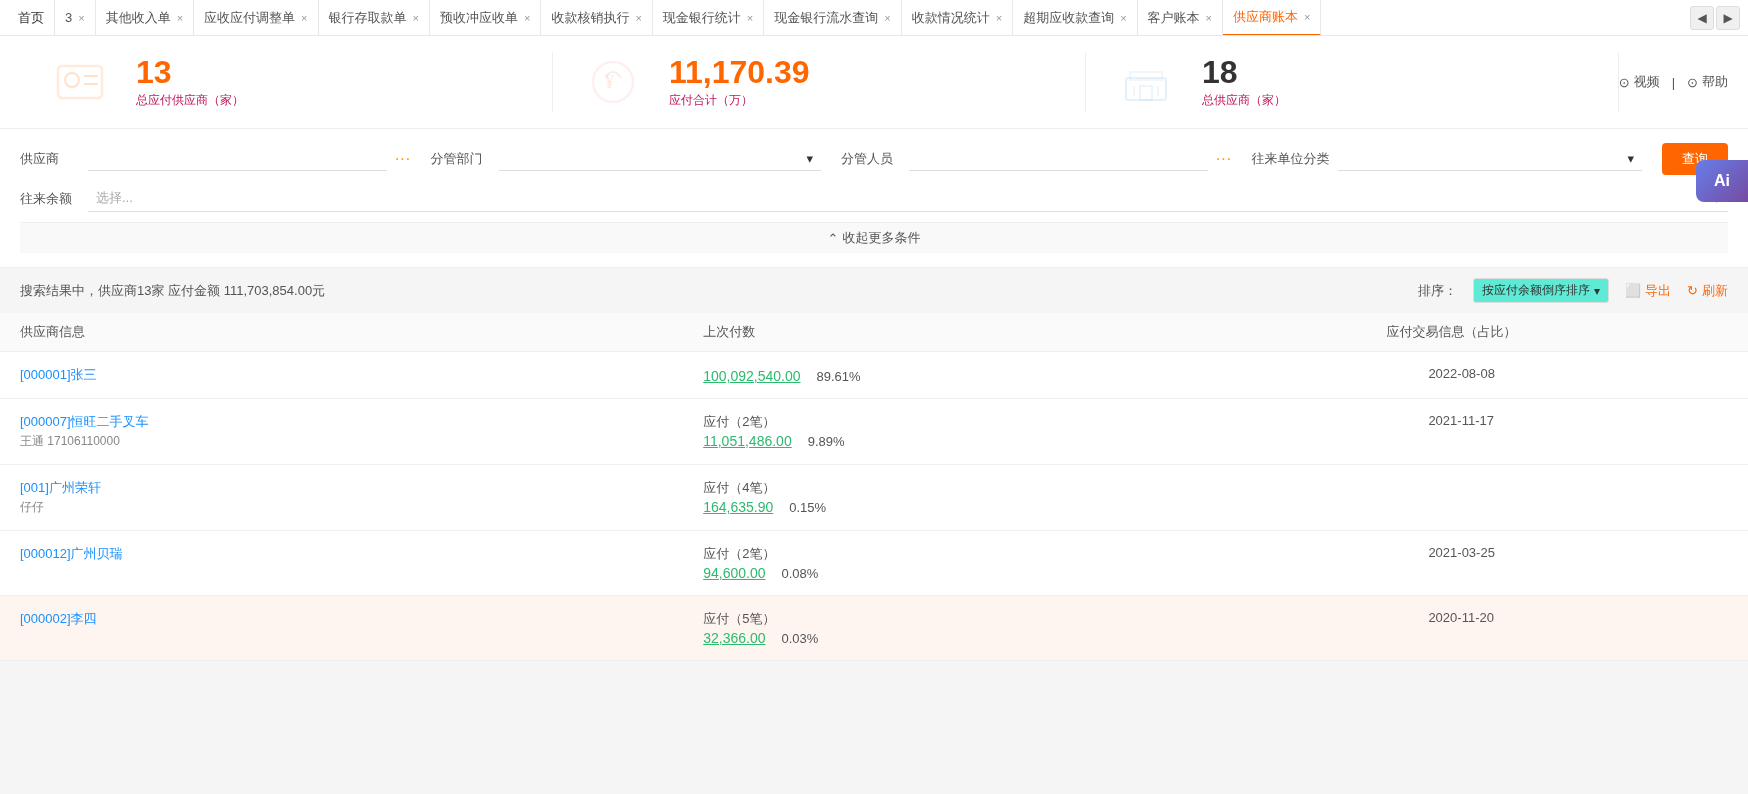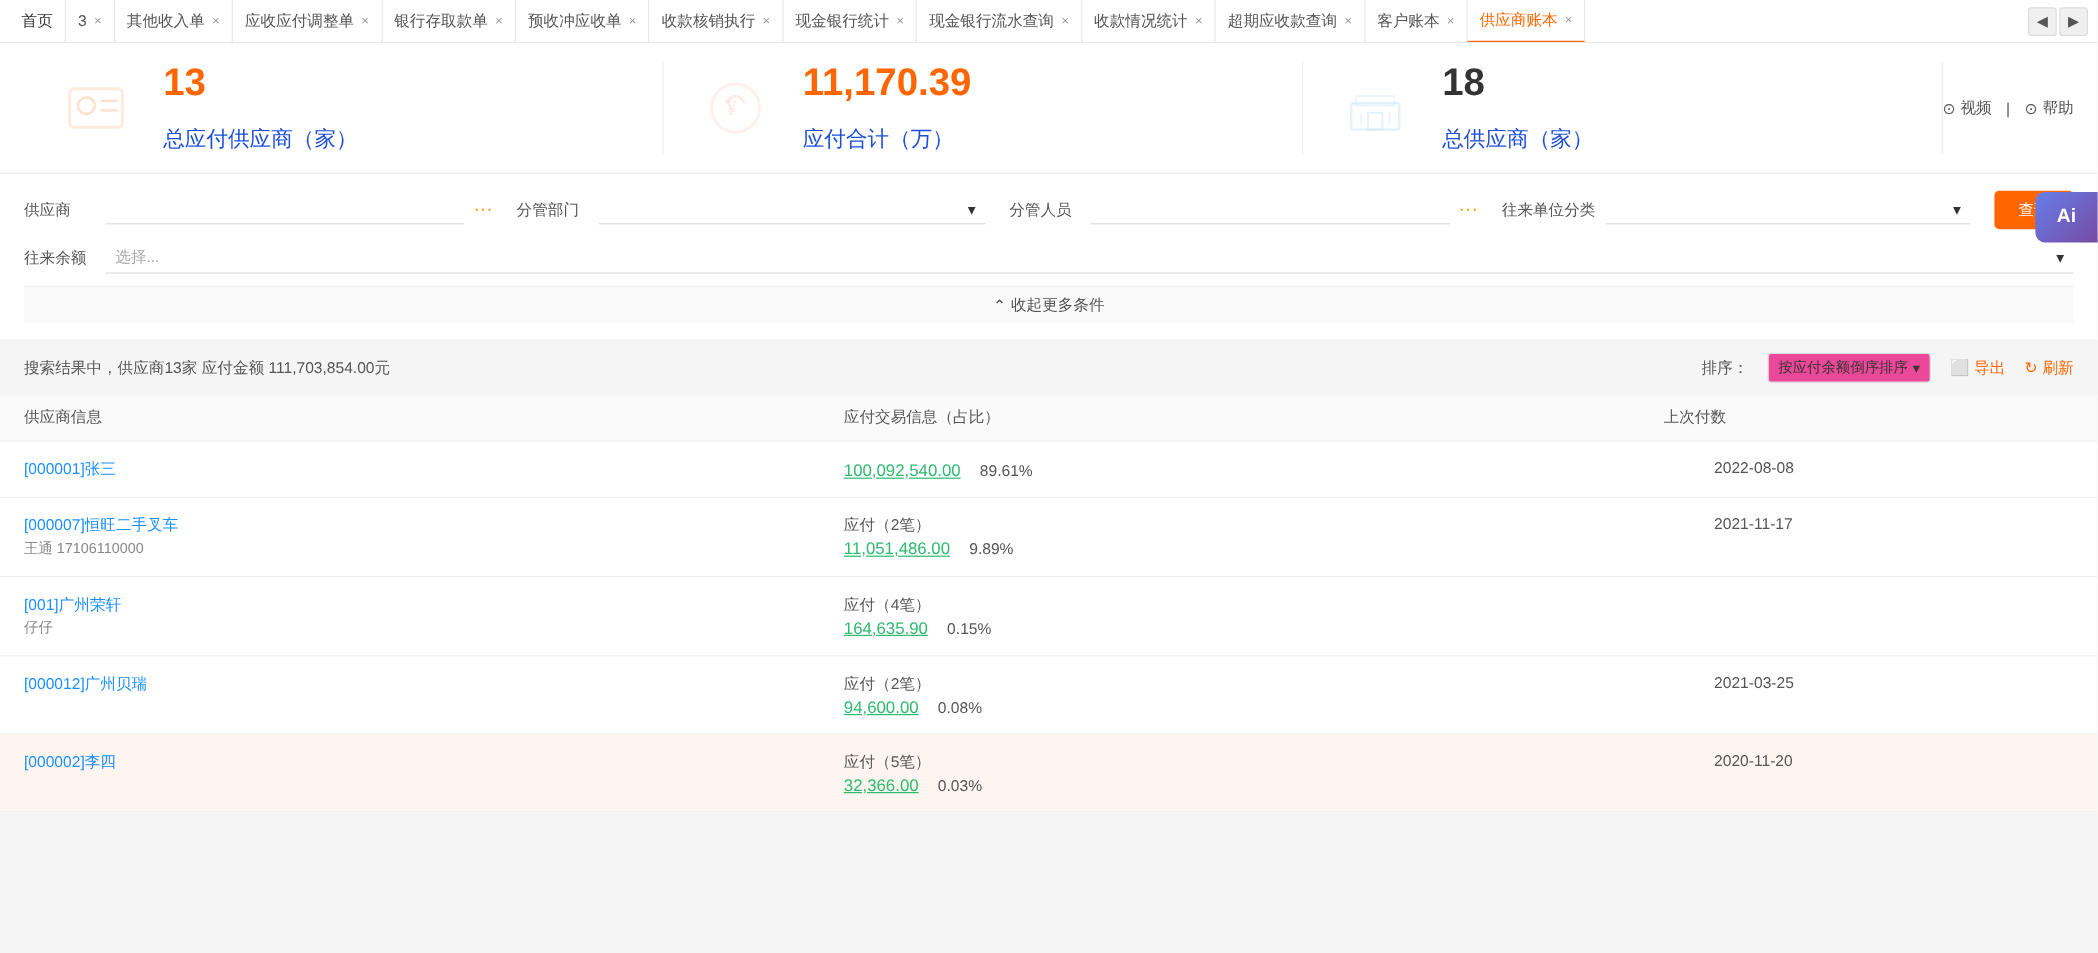--- a/index.html
+++ b/index.html
@@ -38,21 +38,21 @@
     .stat-icon {
       width: 60px; height: 60px; flex-shrink: 0;
       display: flex; align-items: center; justify-content: center;
       font-size: 32px; opacity: 0.4;
     }
     .stat-icon.orange { color: #f60; }
     .stat-icon.pink { color: #e87; }
     .stat-icon.blue { color: #5ae; }
     .stat-info { display: flex; flex-direction: column; }
     .stat-number { font-size: 32px; font-weight: bold; color: #f60; line-height: 1; }
-    .stat-label { font-size: 18px; color: #1d4ed8; margin-top: 20px; }
+    .stat-label { font-size: 12px; color: #be185d; margin-top: 4px; }
     .header-right {
       margin-left: auto; display: flex; align-items: center; gap: 12px; font-size: 13px; color: #555;
     }
     .header-right span { cursor: pointer; display: flex; align-items: center; gap: 4px; }
 
     
     .filter-area {
       background: #fff; padding: 14px 20px; border-bottom: 1px solid #eee;
     }
     .filter-row {
@@ -86,21 +86,21 @@
     .result-bar {
       display: flex; align-items: center; justify-content: space-between;
       padding: 10px 20px; background: #f5f5f5; font-size: 13px; color: #555;
     }
     .result-bar-right {
       display: flex; align-items: center; gap: 16px;
     }
     .sort-label { color: #555; }
     .sort-btn {
       display: flex; align-items: center; gap: 4px; color: #333; cursor: pointer;
-      border: 1px solid #ddd; padding: 3px 8px; border-radius: 3px; background: #ec4899;
+      border: 1px solid #ddd; padding: 3px 8px; border-radius: 3px; background: #5eead4;
       font-size: 12px;
     }
     .action-btn {
       display: flex; align-items: center; gap: 4px; color: #f60; cursor: pointer; font-size: 13px;
     }
 
     
     .table-container { background: #fff; margin: 0; }
     .table-header {
       display: grid; grid-template-columns: 2fr 2fr 1fr;
@@ -320,22 +320,22 @@
     <div class="action-btn">
       <span>↻</span>
       <span>刷新</span>
     </div>
   </div>
 </div>
 
 <div class="table-container">
   <div class="table-header">
     <span>供应商信息</span>
+    <span>上次付数</span>
     <span>应付交易信息（占比）</span>
-    <span>上次付数</span>
   </div>
 
   <div class="table-scroll">
 
     <div class="table-row">
       <div>
         <div><a class="supplier-link">[000001]</a><a class="supplier-link">张三</a></div>
       </div>
       <div>
         <div class="pay-row">

